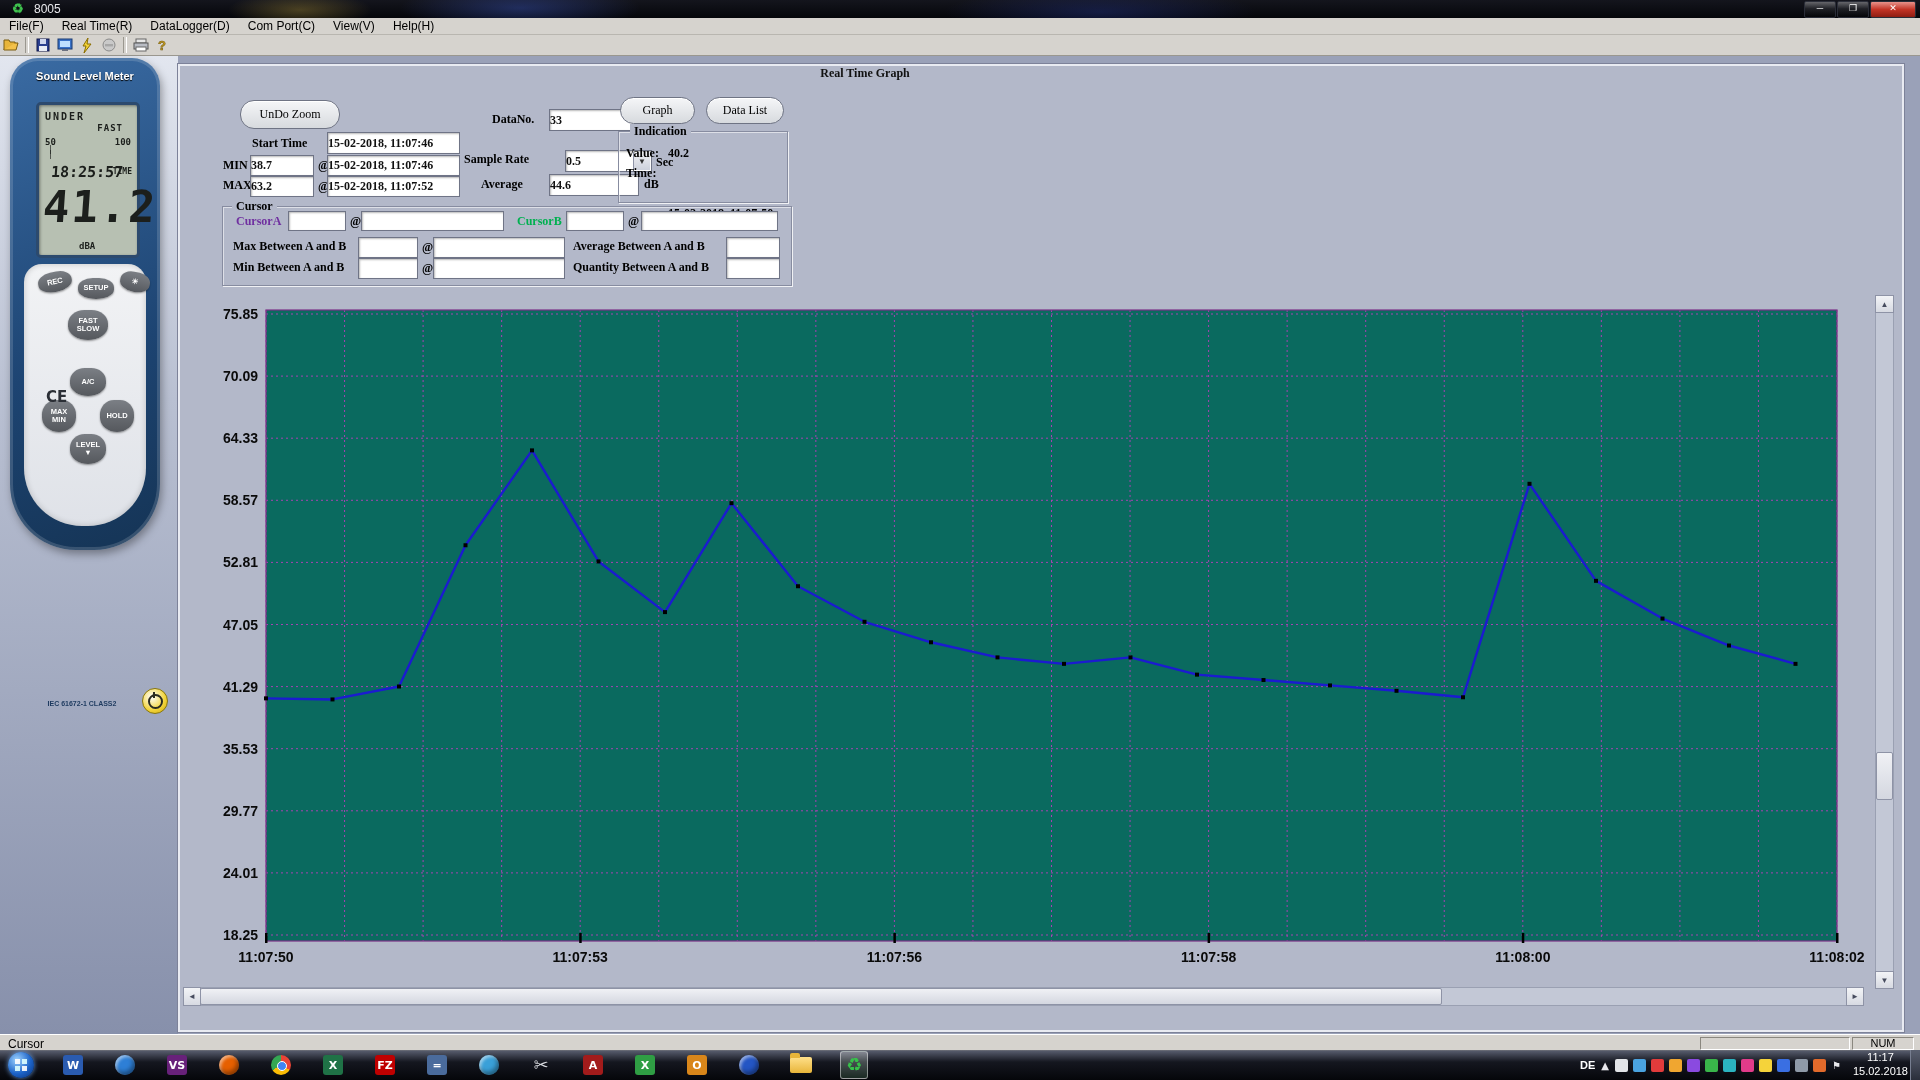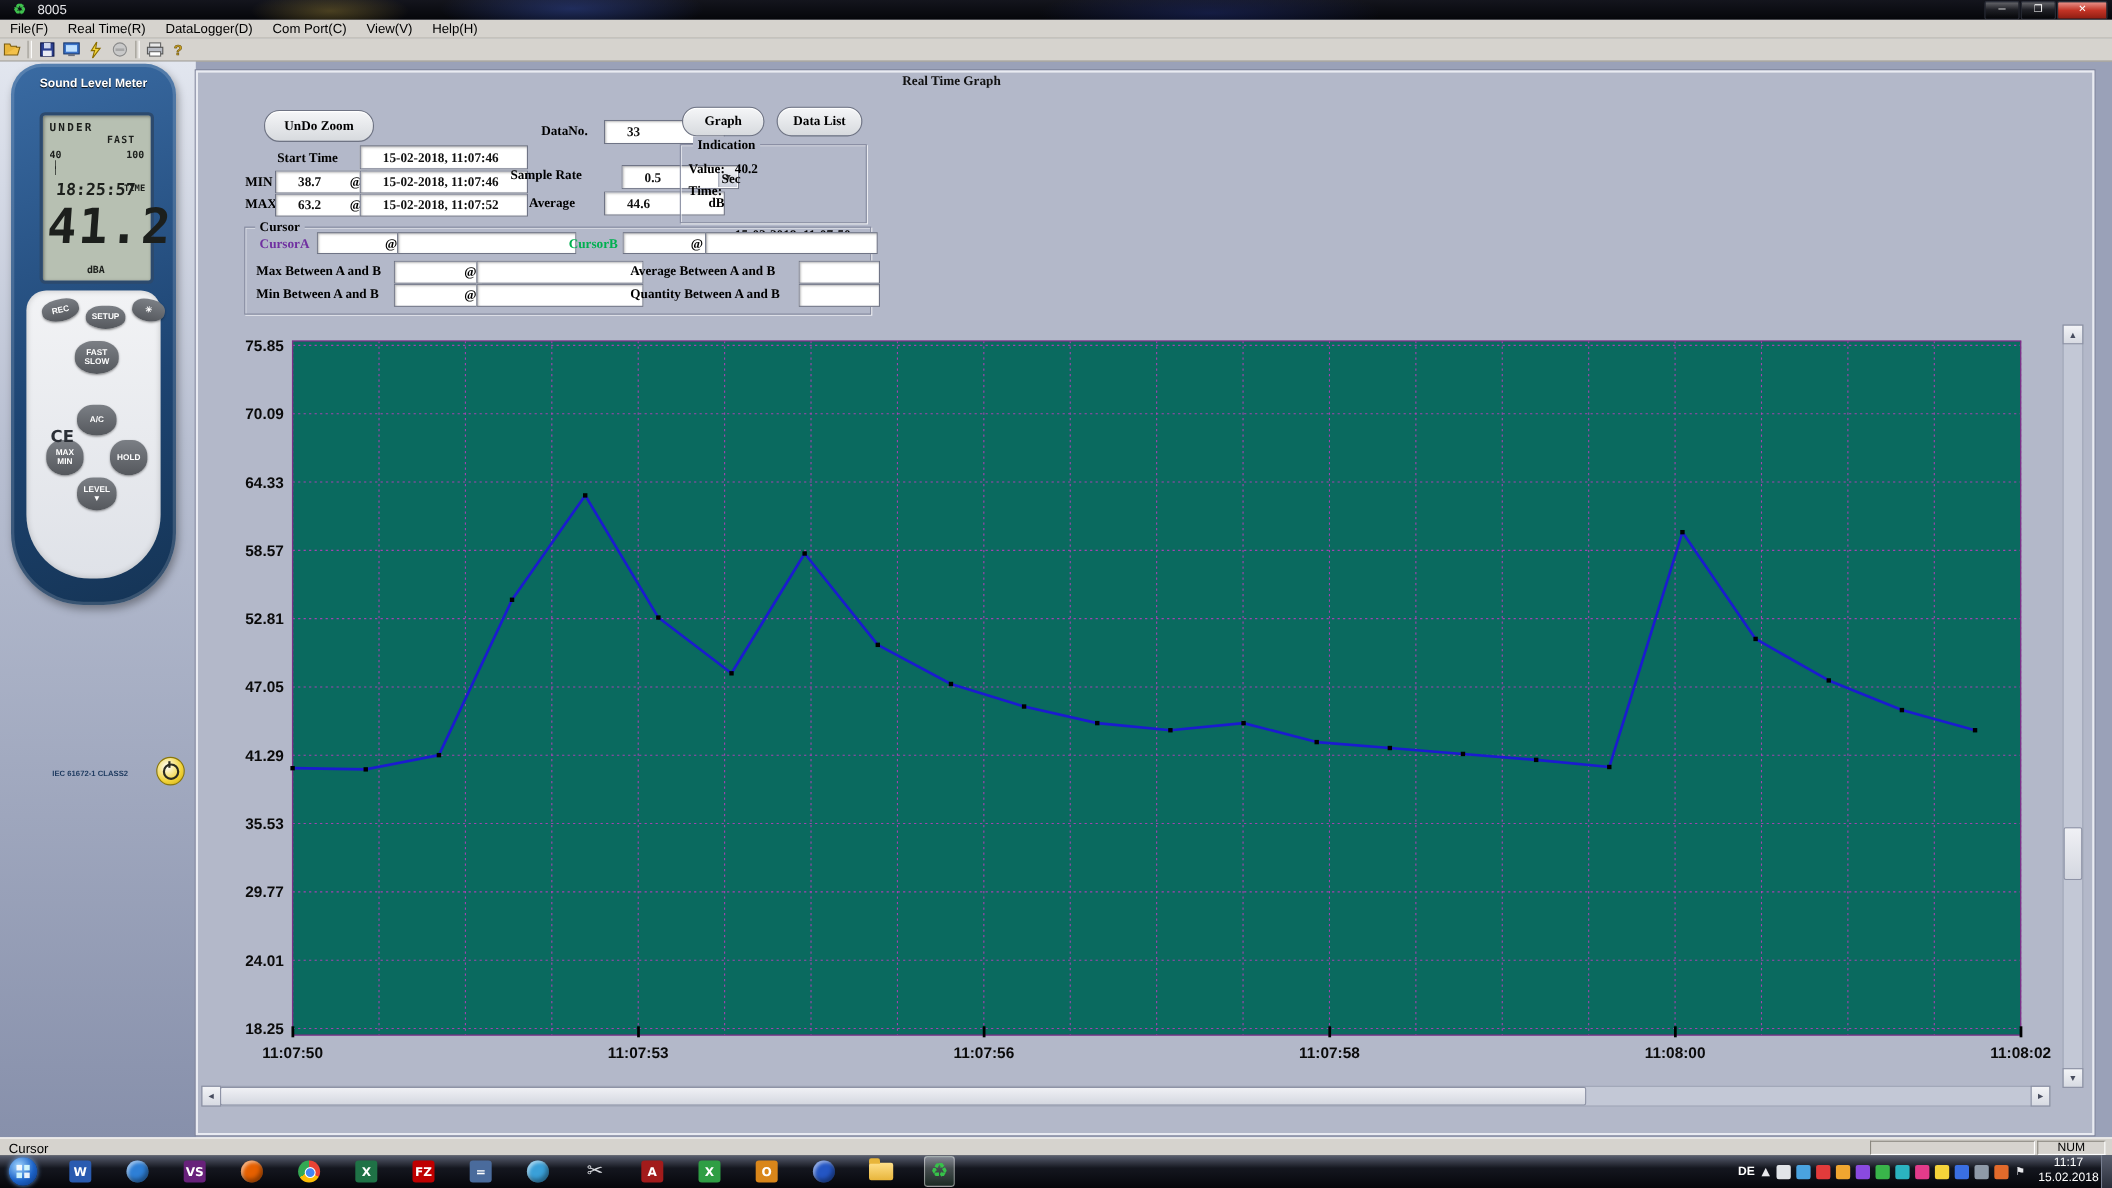--- a/index.html
+++ b/index.html
@@ -23,24 +23,24 @@
   .toolbar{position:absolute;left:0;top:35px;width:1920px;height:20px;background:#d6d3ce;border-bottom:1px solid #9a978f;display:flex;align-items:center;}
   .tool{width:22px;height:18px;display:flex;align-items:center;justify-content:center;}
   .tsep{width:2px;height:16px;margin:0 3px;border-left:1px solid #9a978f;border-right:1px solid #fff;}
   
   .leftstrip{position:absolute;left:0;top:56px;width:178px;height:978px;background:linear-gradient(180deg,#e2e6ef 0%,#b9c0d2 35%,#8790ab 100%);}
   .mainpanel{position:absolute;left:178px;top:64px;width:1722px;height:964px;background:#b3b8c9;border:2px solid #e9ebf2;box-shadow:0 0 0 1px #7d8299;}
   .paneltitle{position:absolute;left:700px;top:66px;width:330px;text-align:center;font-family:"Liberation Serif",serif;font-weight:700;font-size:12px;color:#111;}
   
   .lbl{position:absolute;font-family:"Liberation Serif",serif;font-weight:700;font-size:12px;color:#000;white-space:nowrap;}
   .btn{position:absolute;background:linear-gradient(180deg,#f5f6f8,#d7dade);border:1px solid #6f7484;border-radius:14px;
-       box-shadow:inset 0 1px 0 #fff;font-family:"Liberation Serif",serif;font-weight:700;font-size:12px;color:#000;
+       box-shadow:inset 0 1px 0 #fff;font-family:"Liberation Serif",serif;font-weight:400;font-size:12px;color:#000;
        display:flex;align-items:center;justify-content:center;}
   .field{position:absolute;background:#fff;border:1px solid #6f7486;box-shadow:inset 1px 1px 2px rgba(0,0,0,.28);
-       font-family:"Liberation Serif",serif;font-size:12px;font-weight:600;color:#111;display:flex;align-items:center;padding-left:20px;white-space:nowrap;overflow:hidden;}
+       font-family:"Liberation Serif",serif;font-size:12px;font-weight:600;color:#111;display:flex;align-items:center;padding-left:0;white-space:nowrap;overflow:hidden;}
   .groupbox{position:absolute;border:1px solid #878ca0;box-shadow:1px 1px 0 rgba(255,255,255,.8),inset 1px 1px 0 rgba(255,255,255,.55);}
   .gbcap{position:absolute;background:#b3b8c9;padding:0 4px;font-family:"Liberation Serif",serif;font-weight:700;font-size:12px;}
   .combo-arrow{position:absolute;right:1px;top:1px;bottom:1px;width:16px;background:linear-gradient(180deg,#f0f1f4,#cdd1dc);
        border-left:1px solid #8e93a6;display:flex;align-items:center;justify-content:center;font-size:8px;color:#333;}
   .purple{color:#7030a0;} .green{color:#00b050;}
   
   .sbtrack{position:absolute;background:#c3c8d6;border:1px solid #9aa0b2;}
   .sbbtn{position:absolute;background:linear-gradient(180deg,#f3f4f7,#d7dae2);border:1px solid #8e93a6;color:#474c5e;
        font-size:8px;display:flex;align-items:center;justify-content:center;}
   .sbthumb{position:absolute;background:linear-gradient(180deg,#f0f1f5,#d4d7e0);border:1px solid #8e93a6;border-radius:2px;}
@@ -171,21 +171,21 @@
   </div>
 </div>
 
 <div class="leftstrip"></div>
 
 <div class="device">
   <div class="dev-head">Sound Level Meter</div>
   <div class="lcd">
     <span class="under">UNDER</span>
     <span class="fast">FAST</span>
-    <span class="s50">40</span>
+    <span class="s50">50</span>
     <span class="s100">100</span>
     <span class="ticks">|<br>|</span>
     <span class="time">18:25:57</span>
     <span class="timelab">TIME</span>
     <span class="val">41.2</span>
     <span class="unit">dBA</span>
   </div>
   <div class="dev-face">
     <div class="dbtn" style="left:14px;top:8px;width:34px;height:20px;transform:rotate(-12deg);">REC</div>
     <div class="dbtn" style="left:54px;top:14px;width:36px;height:21px;">SETUP</div>

